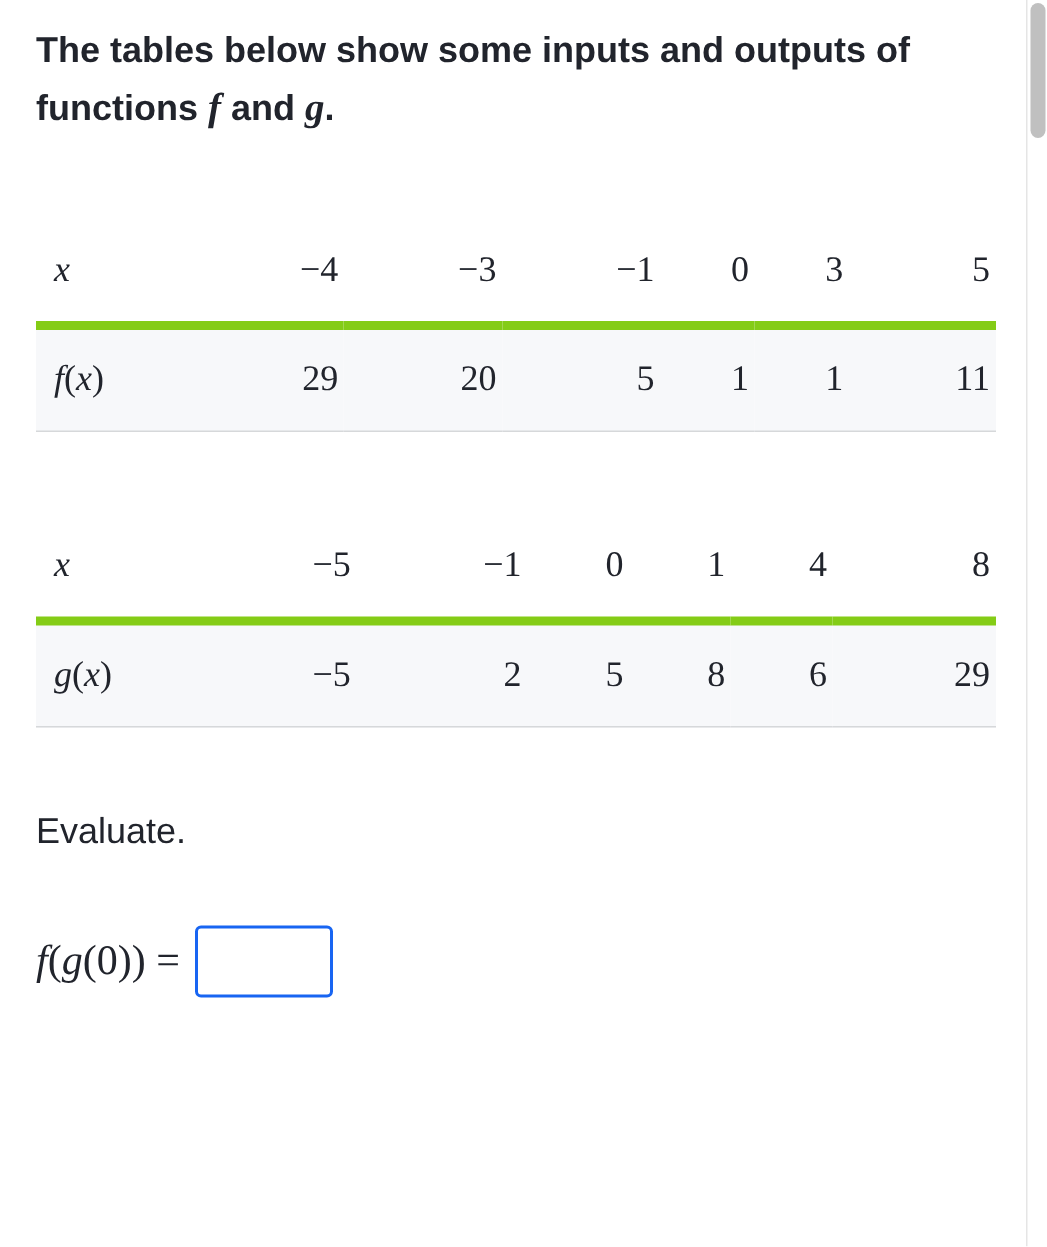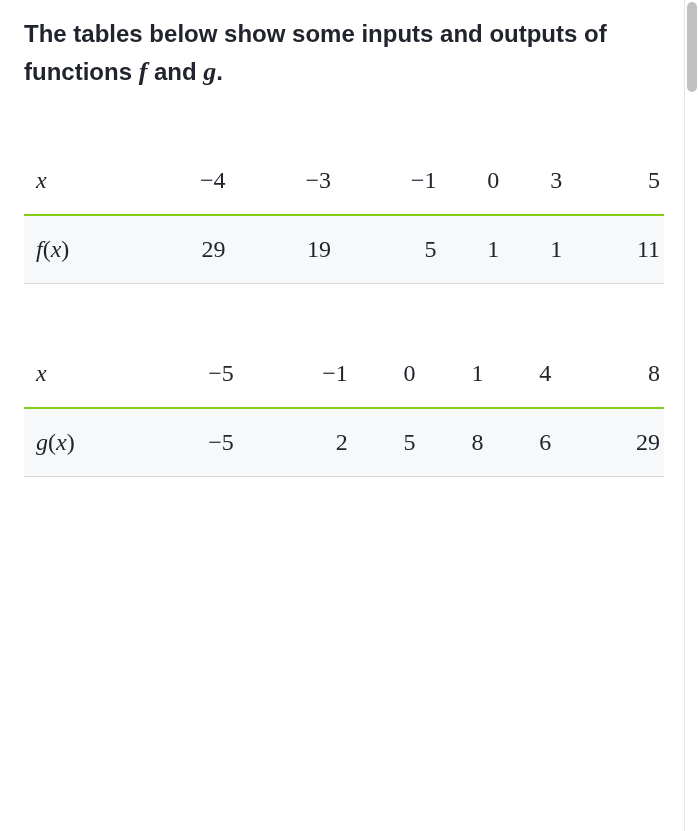--- a/index.html
+++ b/index.html
@@ -47,21 +47,21 @@
       font-style: italic;
       font-size: 26px;
     }
     table {
       width: 100%;
       border-collapse: collapse;
       margin-bottom: 56px;
     }
     td {
       padding: 20px 4px;
-      border-top: 2px solid #84cc16;
+      border-top: 6px solid #84cc16;
       border-bottom: 1px solid #d6d8da;
       text-align: right;
       font-family: "Times New Roman", serif;
       font-size: 24px;
       vertical-align: middle;
     }
     tr.header td {
       border-top: none;
       background: #fff;
     }
@@ -125,21 +125,21 @@
     <td>−4</td>
     <td>−3</td>
     <td>−1</td>
     <td>0</td>
     <td>3</td>
     <td>5</td>
   </tr>
   <tr class="values">
     <td class="rowlabel"><span>f</span><span class="paren">(</span><span>x</span><span class="paren">)</span></td>
     <td>29</td>
-    <td>19</td>
+    <td>20</td>
     <td>5</td>
     <td>1</td>
     <td>1</td>
     <td>11</td>
   </tr>
 </tbody>
     </table>
 
 <table>
   <tbody>
@@ -157,19 +157,27 @@
     <td>−5</td>
     <td>2</td>
     <td>5</td>
     <td>8</td>
     <td>6</td>
     <td>29</td>
   </tr>
 </tbody>
     </table>
 
+<p class="eval-label">Evaluate.</p>
 
+<div class="answer-row">
+  <span class="expr">
+    <span>f</span><span class="upright">(</span><span>g</span><span class="upright">(</span><span class="upright">0</span><span class="upright">))</span>
+    <span class="upright">=</span>
+  </span>
+  <input class="answer-input" type="text" value="" style="">
+</div>
 
 </div>
 
 <div class="scrollbar">
   <div class="scrollbar-thumb"></div>
 </div>
 
 </body></html>

